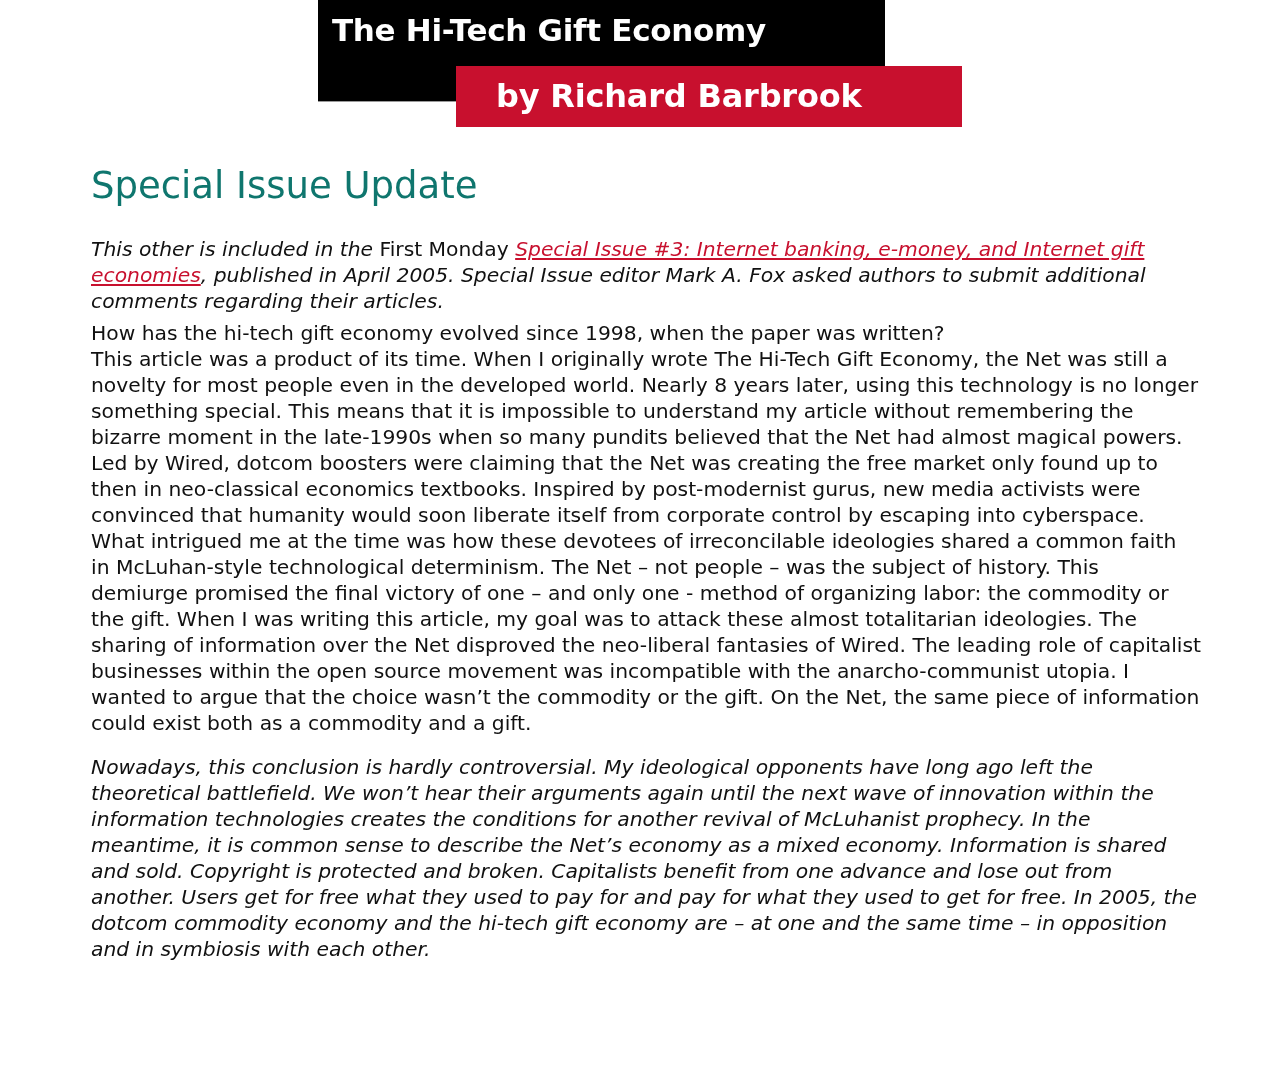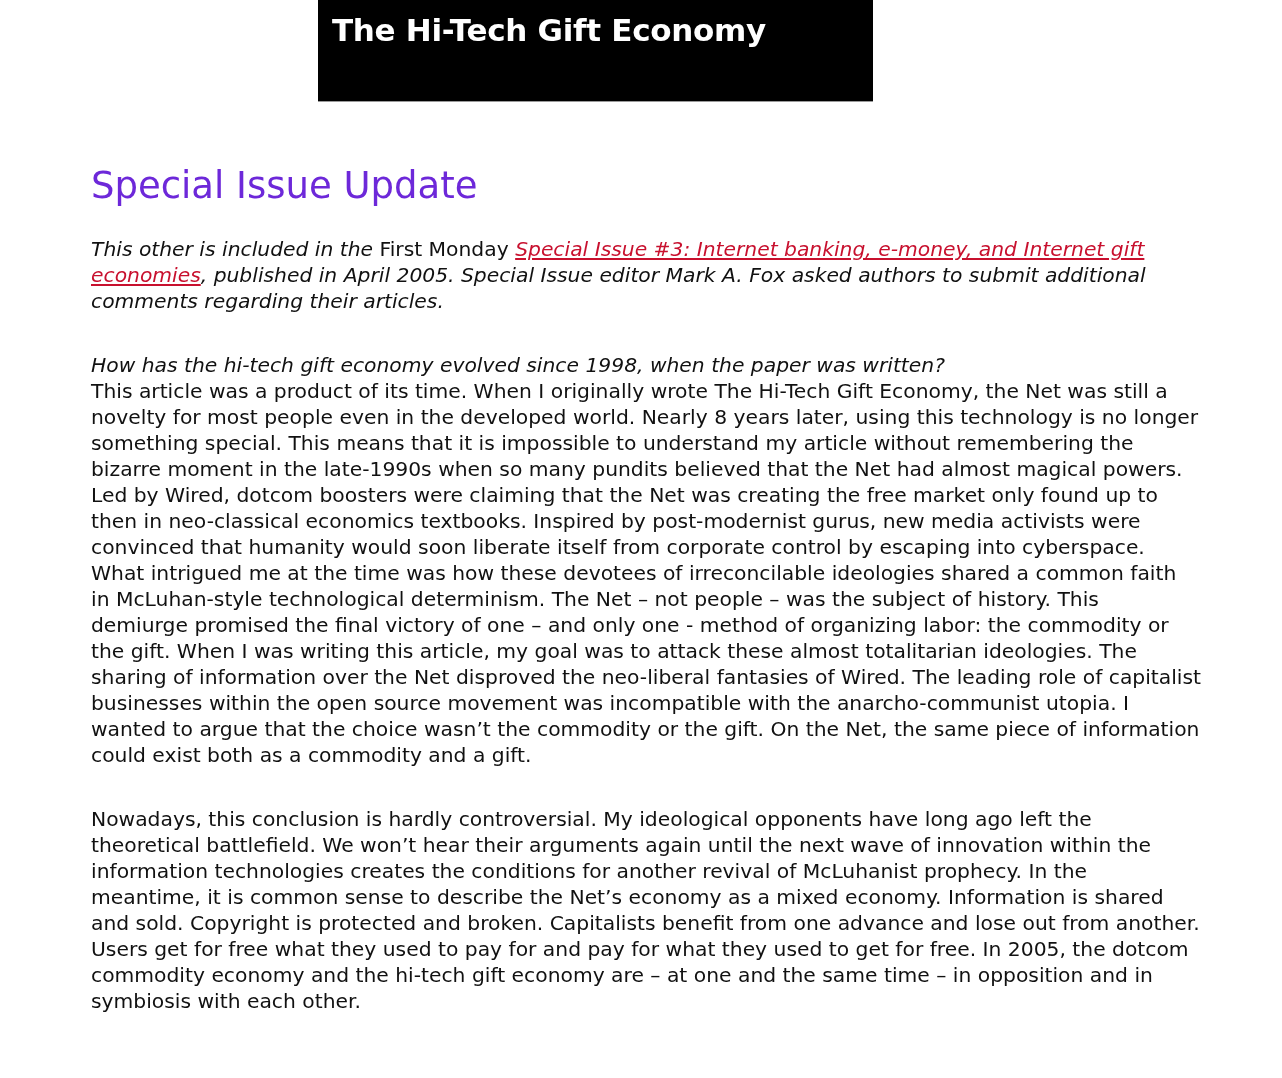--- a/index.html
+++ b/index.html
@@ -23,20 +23,21 @@
       height: 130px;
     }
     .banner-black {
       position: absolute;
       left: 318px;
       top: 0;
       width: 555px;
       height: 101px;
       background: #000000;
       border-bottom: 1px solid #9a9a9a;
+      padding-left: 12px;
     }
     .banner-title {
       position: absolute;
       left: 14px;
       top: 12px;
       font-family: "DejaVu Sans", sans-serif;
       font-weight: bold;
       font-size: 31px;
       color: #ffffff;
       white-space: nowrap;
@@ -66,53 +67,56 @@
       left: 91px;
       top: 160px;
       width: 1110px;
     }
     h1 {
       margin: 0;
       font-family: "DejaVu Sans", sans-serif;
       font-weight: normal;
       font-size: 37px;
       line-height: 52px;
-      color: #6d28d9;
+      color: #0f766e;
     }
     p {
       margin: 0;
       font-size: 20.3px;
       line-height: 26px;
       color: #111111;
     }
     .intro {
       margin-top: 24px;
       font-style: italic;
     }
     .intro .upright {
       font-style: normal;
     }
     .intro a {
       color: #c8102e;
       text-decoration: underline;
     }
     .question {
-      margin-top: 38px;
-      font-style: italic;
+      margin-top: 6px;
     }
     .para2 {
-      margin-top: 38px;
+      margin-top: 18px;
+      font-style: italic;
     }
   </style>
 </head>
 <body>
 
 <div class="banner">
   <div class="banner-black">
     <span class="banner-title">The Hi-Tech Gift Economy</span>
+  </div>
+  <div class="banner-red">
+    <span class="banner-author">by Richard Barbrook</span>
   </div>
 </div>
 
 <div class="content">
   <h1>Special Issue Update</h1>
 
   <p class="intro"><span>This other is included in the </span><span class="upright">First Monday</span><span> </span><a href="#">Special Issue #3: Internet banking, e-money, and Internet gift economies</a><span>, published in April 2005. Special Issue editor Mark A. Fox asked authors to submit additional comments regarding their articles.</span></p>
 
   <p class="question">How has the hi-tech gift economy evolved since 1998, when the paper was written?</p>
   <p>This article was a product of its time. When I originally wrote The Hi-Tech Gift Economy, the Net was still a novelty for most people even in the developed world. Nearly 8 years later, using this technology is no longer something special. This means that it is impossible to understand my article without remembering the bizarre moment in the late-1990s when so many pundits believed that the Net had almost magical powers. Led by Wired, dotcom boosters were claiming that the Net was creating the free market only found up to then in neo-classical economics textbooks. Inspired by post-modernist gurus, new media activists were convinced that humanity would soon liberate itself from corporate control by escaping into cyberspace. What intrigued me at the time was how these devotees of irreconcilable ideologies shared a common faith in McLuhan-style technological determinism. The Net – not people – was the subject of history. This demiurge promised the final victory of one – and only one - method of organizing labor: the commodity or the gift. When I was writing this article, my goal was to attack these almost totalitarian ideologies. The sharing of information over the Net disproved the neo-liberal fantasies of Wired. The leading role of capitalist businesses within the open source movement was incompatible with the anarcho-communist utopia. I wanted to argue that the choice wasn’t the commodity or the gift. On the Net, the same piece of information could exist both as a commodity and a gift.</p>

